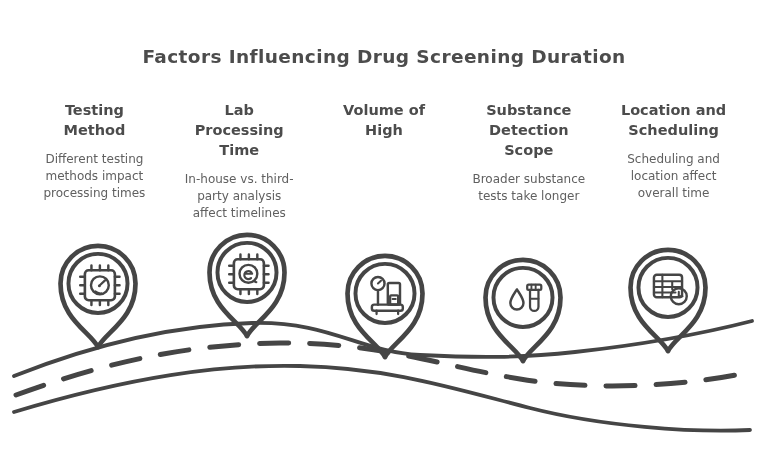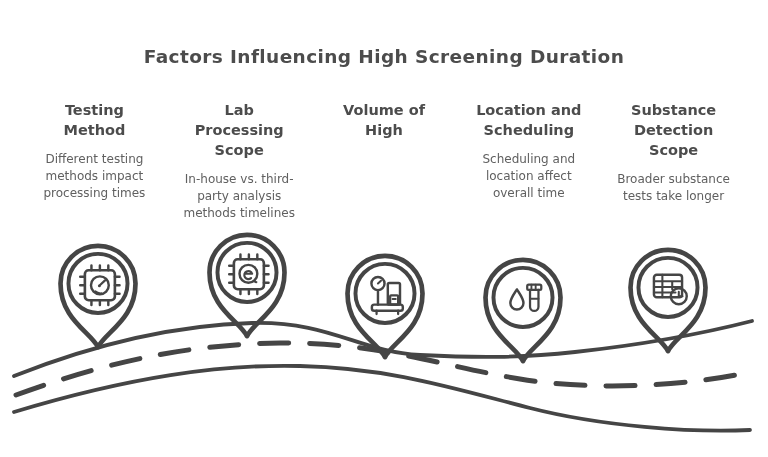--- a/index.html
+++ b/index.html
@@ -59,55 +59,55 @@
   }
   .pin svg { display: block; width: 100%; height: 100%; }
 
   .ink-stroke { stroke: #454545; fill: none; stroke-linecap: round; stroke-linejoin: round; }
 </style>
 </head>
 <body>
 
 <div class="stage">
 
-  <h1 class="title">Factors Influencing High Screening Duration</h1>
+  <h1 class="title">Factors Influencing Drug Screening Duration</h1>
 
   <div class="columns">
     <div class="col">
       <h2 class="col-heading">Testing
 Method</h2>
       <p class="col-desc">Different testing
 methods impact
 processing times</p>
     </div>
     <div class="col">
       <h2 class="col-heading">Lab
 Processing
-Scope</h2>
+Time</h2>
       <p class="col-desc">In-house vs. third-
 party analysis
-methods timelines</p>
+affect timelines</p>
     </div>
     <div class="col">
       <h2 class="col-heading">Volume of
 High</h2>
+    </div>
+    <div class="col">
+      <h2 class="col-heading">Substance
+Detection
+Scope</h2>
+      <p class="col-desc">Broader substance
+tests take longer</p>
     </div>
     <div class="col">
       <h2 class="col-heading">Location and
 Scheduling</h2>
       <p class="col-desc">Scheduling and
 location affect
 overall time</p>
-    </div>
-    <div class="col">
-      <h2 class="col-heading">Substance
-Detection
-Scope</h2>
-      <p class="col-desc">Broader substance
-tests take longer</p>
     </div>
   </div>
 
   <svg class="road-svg" width="768" height="457" viewBox="0 0 768 457">
     <path class="ink-stroke" stroke-width="3.8" d="M14,376 C100,342 180,325 252,323 C330,321 360,352 420,355 C478,358 520,358 575,352 C640,345 705,333 752,321"></path>
     <path class="ink-stroke" stroke-width="5" stroke-dasharray="29 21" d="M16,395 C120,357 200,344 280,343 C380,342 440,366 520,379 C600,392 692,385 750,372"></path>
     <path class="ink-stroke" stroke-width="3.8" d="M14,412 C130,377 220,364 300,366 C390,368 452,388 530,408 C600,426 692,433 750,430"></path>
   </svg>
 
   <div class="pin" style="left:53px; top:240px;">

